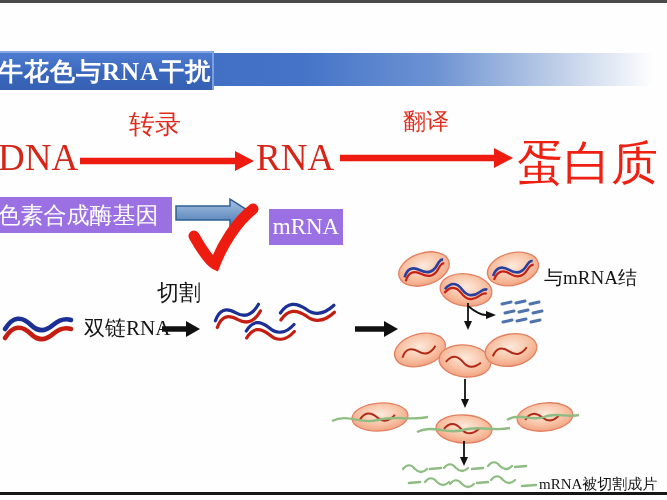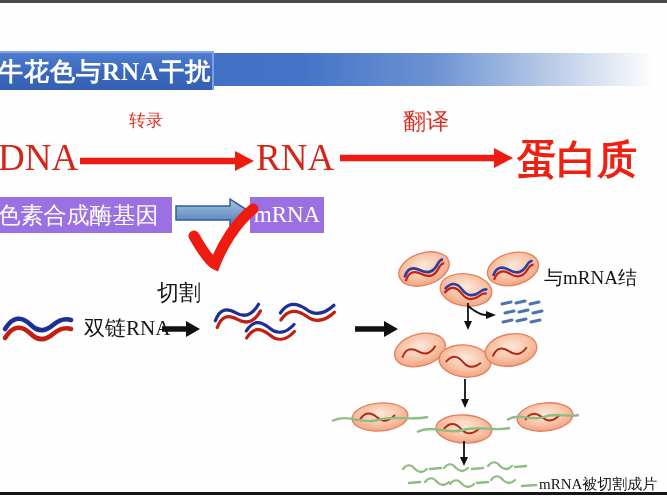--- a/index.html
+++ b/index.html
@@ -14,28 +14,28 @@
     background:linear-gradient(180deg,#4d7cd0 0%,#3a67bc 55%,#3560b2 100%);
     border-top:2px solid #86a8e2;border-right:2px solid #7ba0dd;
     display:flex;align-items:center;}
   .title-text{color:#ffffff;font-weight:bold;font-size:25px;letter-spacing:1px;
     white-space:nowrap;padding-left:2px;}
 
   .lbl{position:absolute;white-space:nowrap;line-height:1;}
   .dna,.rna{color:#d42619;font-size:37px;}
   .dna{left:-2px;top:139px;}
   .rna{left:256px;top:139px;}
-  .protein{left:517px;top:140px;color:#ee2012;font-size:40px;font-weight:bold;}
-  .transcription{left:129px;top:112px;color:#e02b1d;font-size:17px;}
+  .protein{left:517px;top:140px;color:#ee2012;font-size:47px;font-weight:normal;}
+  .transcription{left:129px;top:112px;color:#e02b1d;font-size:26px;}
   .translation{left:403px;top:110px;color:#e02b1d;font-size:23px;}
 
   .pbox{position:absolute;top:197px;height:36px;background:#9a70e3;color:#ffffff;
     display:flex;align-items:center;justify-content:center;font-size:23px;white-space:nowrap;}
   .gene-box{left:-16px;width:188px;}
-  .mrna-box{left:250px;width:74px;}
+  .mrna-box{left:269px;width:74px;margin-top:12px;}
 
   .black-lbl{color:#141414;}
   .dsrna-lbl{left:84px;top:318px;font-size:21px;}
   .cut-lbl{left:157px;top:282px;font-size:22px;}
   .complex-lbl{left:544px;top:268px;font-size:19px;}
   .bind-lbl{left:583px;top:420px;font-size:17px;}
   .cleaved-lbl{left:539px;top:477px;font-size:15px;}
 
   svg.art{position:absolute;left:0;top:0;width:667px;height:500px;}
 </style>

